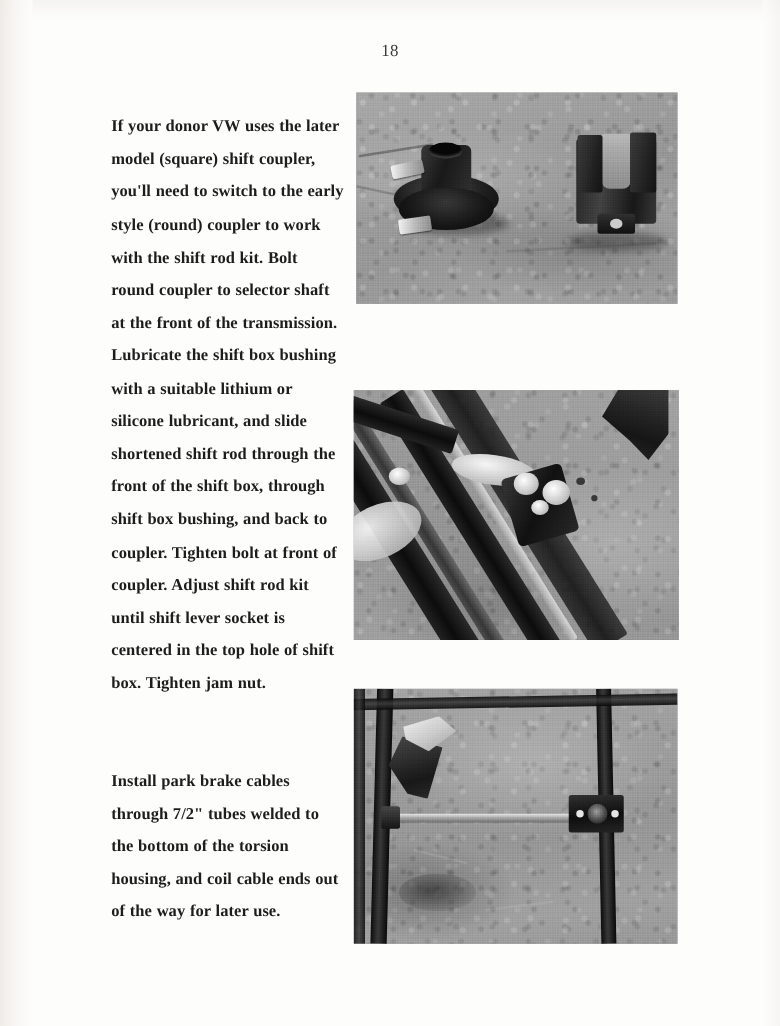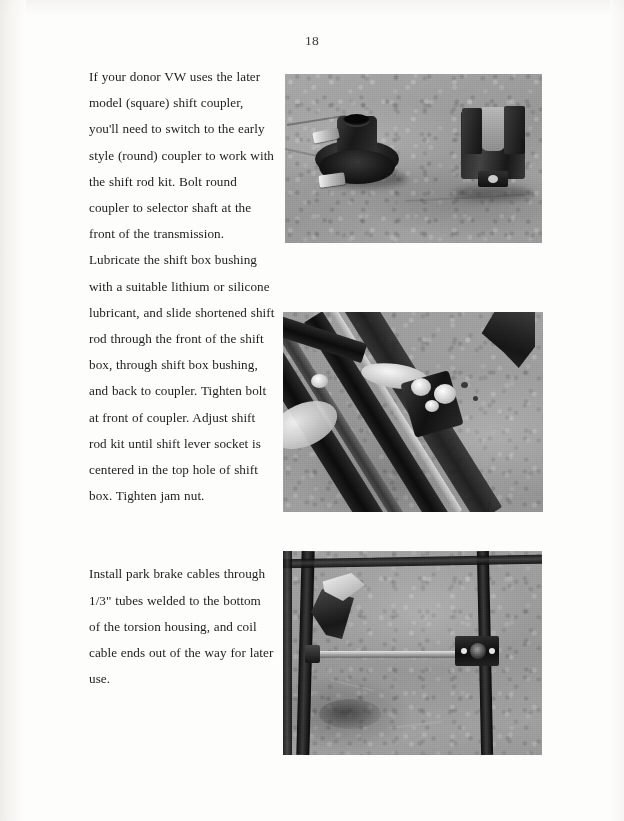--- a/index.html
+++ b/index.html
@@ -58,22 +58,23 @@
     text-align: center;
     font-size: 13.5px;
     color: #3a3a3a;
     letter-spacing: .3px;
   }
 
   
   .text-column {
     position: absolute;
     left: 89px;
-    top: 64px;
+    top: 88px;
     width: 186px;
+    font-weight: bold;
   }
   .body-par {
     font-size: 13.2px;
     line-height: 26.2px;
     color: #1d1d1d;
     text-align: left;
     margin: 0;
     letter-spacing: .05px;
     word-spacing: .4px;
   }
@@ -330,21 +331,21 @@
 <div class="page-sheet">
 
   <div class="scan-edge-top"></div>
   <div class="scan-gutter-left"></div>
   <div class="scan-edge-right"></div>
 
   <div class="folio">18</div>
 
   <div class="text-column">
     <p class="body-par">If your donor VW uses the later model (square) shift coupler, you'll need to switch to the early style (round) coupler to work with the shift rod kit. Bolt round coupler to selector shaft at the front of the transmission. Lubricate the shift box bushing with a suitable lithium or silicone lubricant, and slide shortened shift rod through the front of the shift box, through shift box bushing, and back to coupler. Tighten bolt at front of coupler. Adjust shift rod kit until shift lever socket is centered in the top hole of shift box. Tighten jam nut.</p>
-    <p class="body-par">Install park brake cables through 1/3" tubes welded to the bottom of the torsion housing, and coil cable ends out of the way for later use.</p>
+    <p class="body-par">Install park brake cables through 7/2" tubes welded to the bottom of the torsion housing, and coil cable ends out of the way for later use.</p>
   </div>
 
   <div class="photo" style="left:285px; top:74px; width:257px; height:169px;">
     <div class="layer p1-bg"></div>
     <div class="layer concrete" style="opacity:.55"></div>
     <div class="layer p1-sweep"></div>
 
     <div class="p1-crack" style="left:2px; top:50px; width:60px; height:2px; transform:rotate(-9deg);"></div>
     <div class="p1-crack" style="left:0px; top:74px; width:38px; height:2px; transform:rotate(12deg); opacity:.6;"></div>
     <div class="p1-crack" style="left:120px; top:126px; width:120px; height:2px; transform:rotate(-3deg); opacity:.35;"></div>

